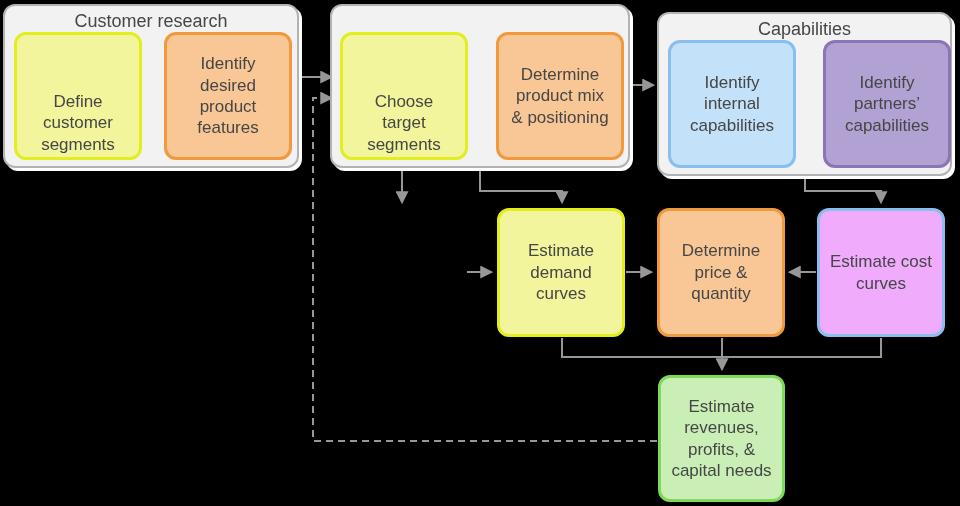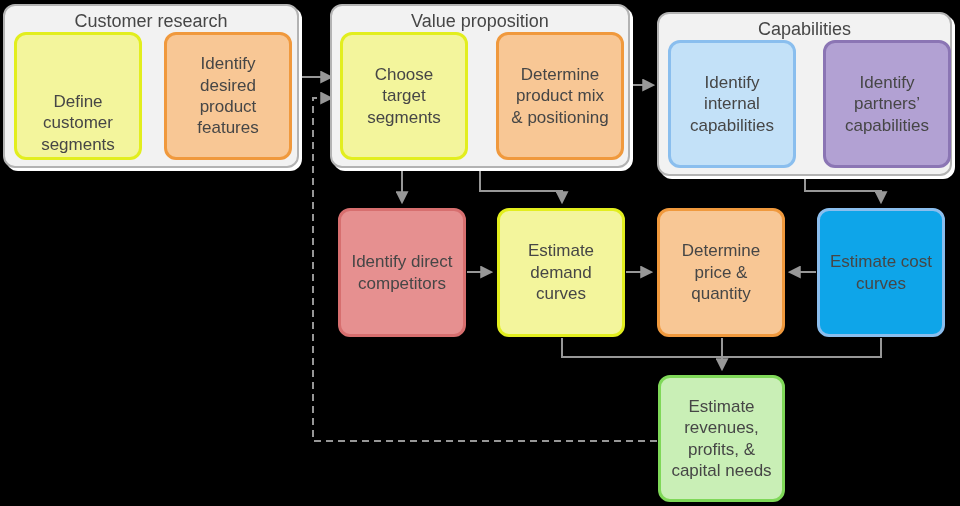--- a/index.html
+++ b/index.html
@@ -29,21 +29,21 @@
     padding:2px;
   }
   .node .lbl{white-space:pre-line;}
   .gnode{width:128px;height:128px;top:26px;}
   
   .p-g1{left:3px;top:4px;width:296px;height:164px;}
   .p-g2{left:330px;top:4px;width:300px;height:164px;}
   .p-g3{left:657px;top:12px;width:295px;height:164px;}
   
   .n-g1a{left:9px;}  .n-g1b{left:159px;}
-  .n-g2a{left:8px;}  .n-g2b{left:164px;}
+  .n-g2a{left:8px;align-items:flex-end;}  .n-g2b{left:164px;}
   .n-g3a{left:9px;}  .n-g3b{left:164px;}
   
   .n-red   {left:338px;top:208px;width:128px;height:129px;}
   .n-yel2  {left:497px;top:208px;width:128px;height:129px;}
   .n-org2  {left:657px;top:208px;width:128px;height:129px;}
   .n-blu2  {left:817px;top:208px;width:128px;height:129px;}
   .n-green {left:658px;top:375px;width:127px;height:127px;}
 </style>
 </head>
 <body>
@@ -81,21 +81,20 @@
     </div>
     <div class="node gnode n-g1b" style="background-color: rgb(248, 199, 149); border-color: rgb(240, 153, 61);">
       <span class="lbl">Identify
 desired
 product
 features</span>
     </div>
   </section>
 
   <section class="group p-g2">
-    <div class="group-title">Value proposition</div>
     <div class="node gnode n-g2a" style="background-color: rgb(243, 245, 156); border-color: rgb(226, 238, 30);">
       <span class="lbl">Choose
 target
 segments</span>
     </div>
     <div class="node gnode n-g2b" style="background-color: rgb(248, 199, 149); border-color: rgb(240, 153, 61);">
       <span class="lbl">Determine
 product mix
 &amp; positioning</span>
     </div>
@@ -108,35 +107,31 @@
 internal
 capabilities</span>
     </div>
     <div class="node gnode n-g3b" style="background-color: rgb(178, 161, 211); border-color: rgb(139, 117, 180);">
       <span class="lbl">Identify
 partners’
 capabilities</span>
     </div>
   </section>
 
-  <div class="node n-red" style="background-color: rgb(230, 144, 144); border-color: rgb(215, 111, 111);">
-    <span class="lbl">Identify direct
-competitors</span>
-  </div>
   <div class="node n-yel2" style="background-color: rgb(243, 245, 156); border-color: rgb(226, 238, 30);">
     <span class="lbl">Estimate
 demand
 curves</span>
   </div>
   <div class="node n-org2" style="background-color: rgb(248, 199, 149); border-color: rgb(240, 153, 61);">
     <span class="lbl">Determine
 price &amp;
 quantity</span>
   </div>
-  <div class="node n-blu2" style="background-color: #0ea5e9; border-color: rgb(138, 190, 238);">
+  <div class="node n-blu2" style="background-color: #f0abfc; border-color: rgb(138, 190, 238);">
     <span class="lbl">Estimate cost
 curves</span>
   </div>
 
   <div class="node n-green" style="background-color: rgb(201, 239, 182); border-color: rgb(127, 216, 88);">
     <span class="lbl">Estimate
 revenues,
 profits, &amp;
 capital needs</span>
   </div>

